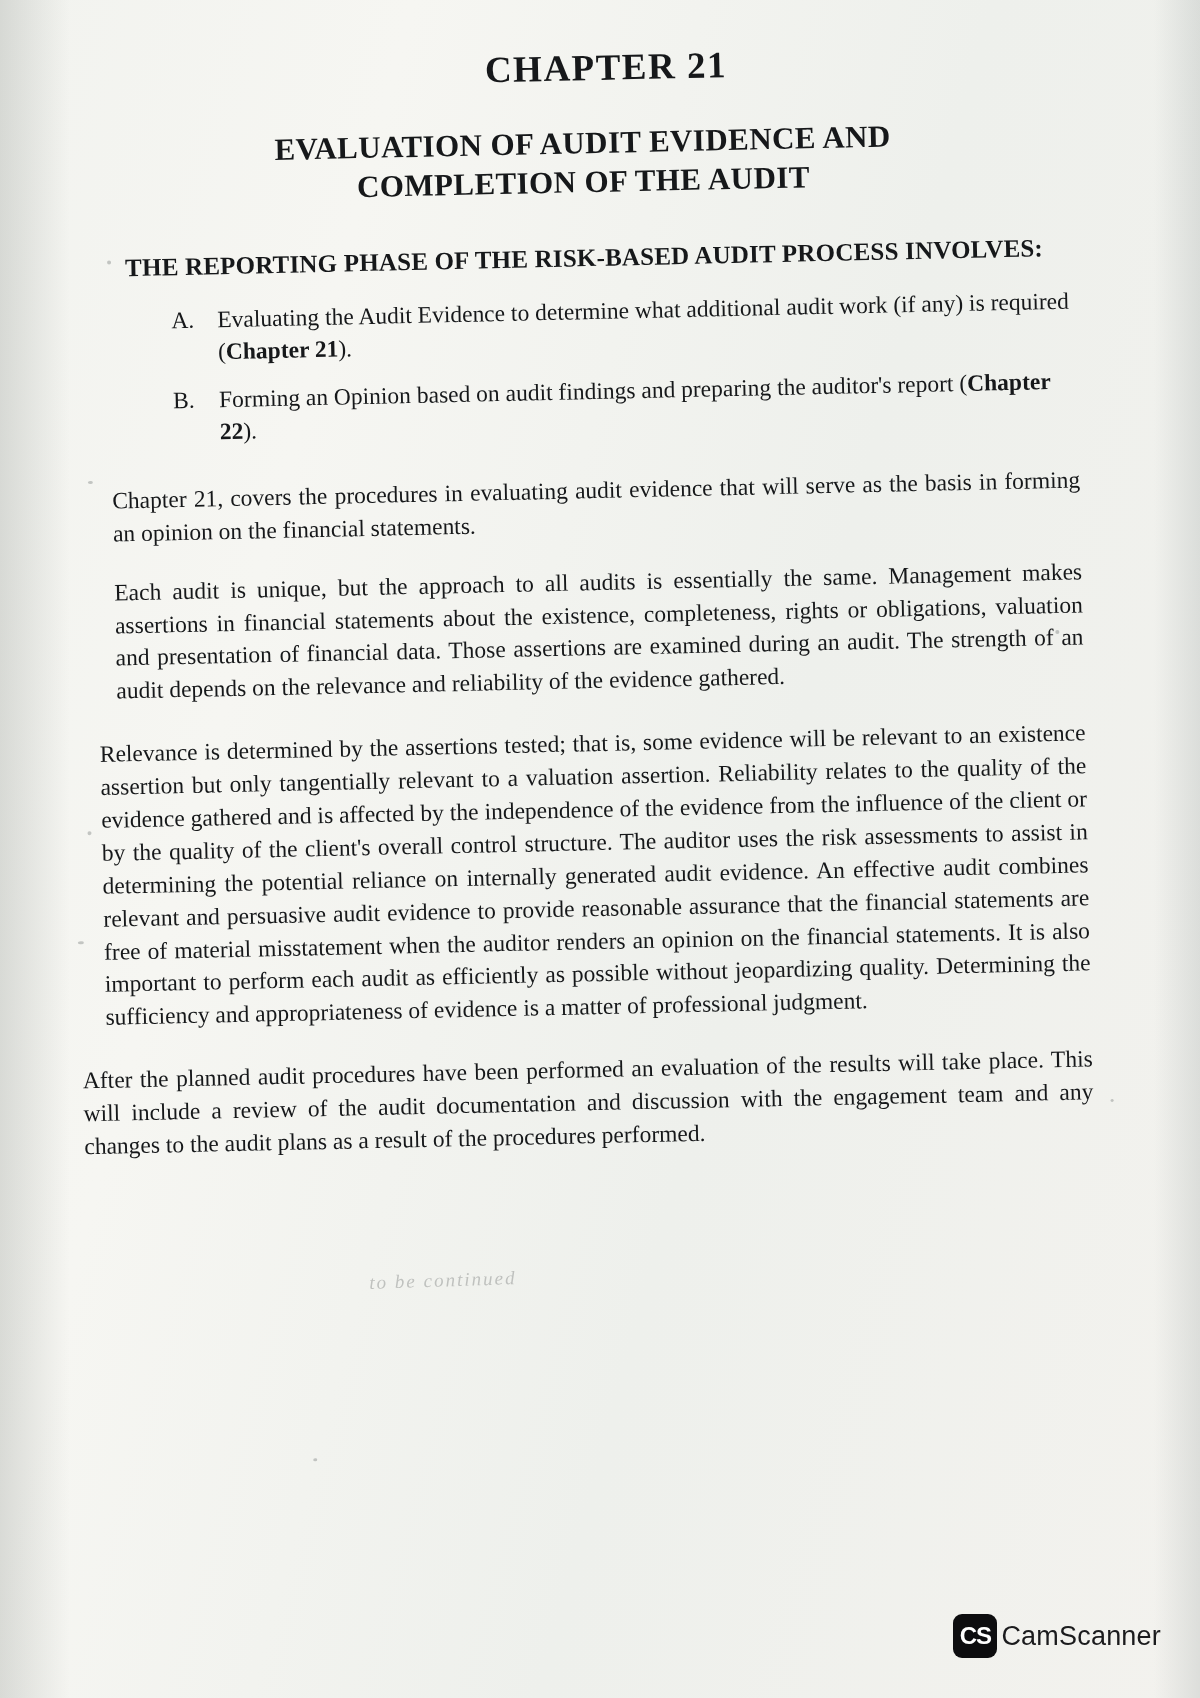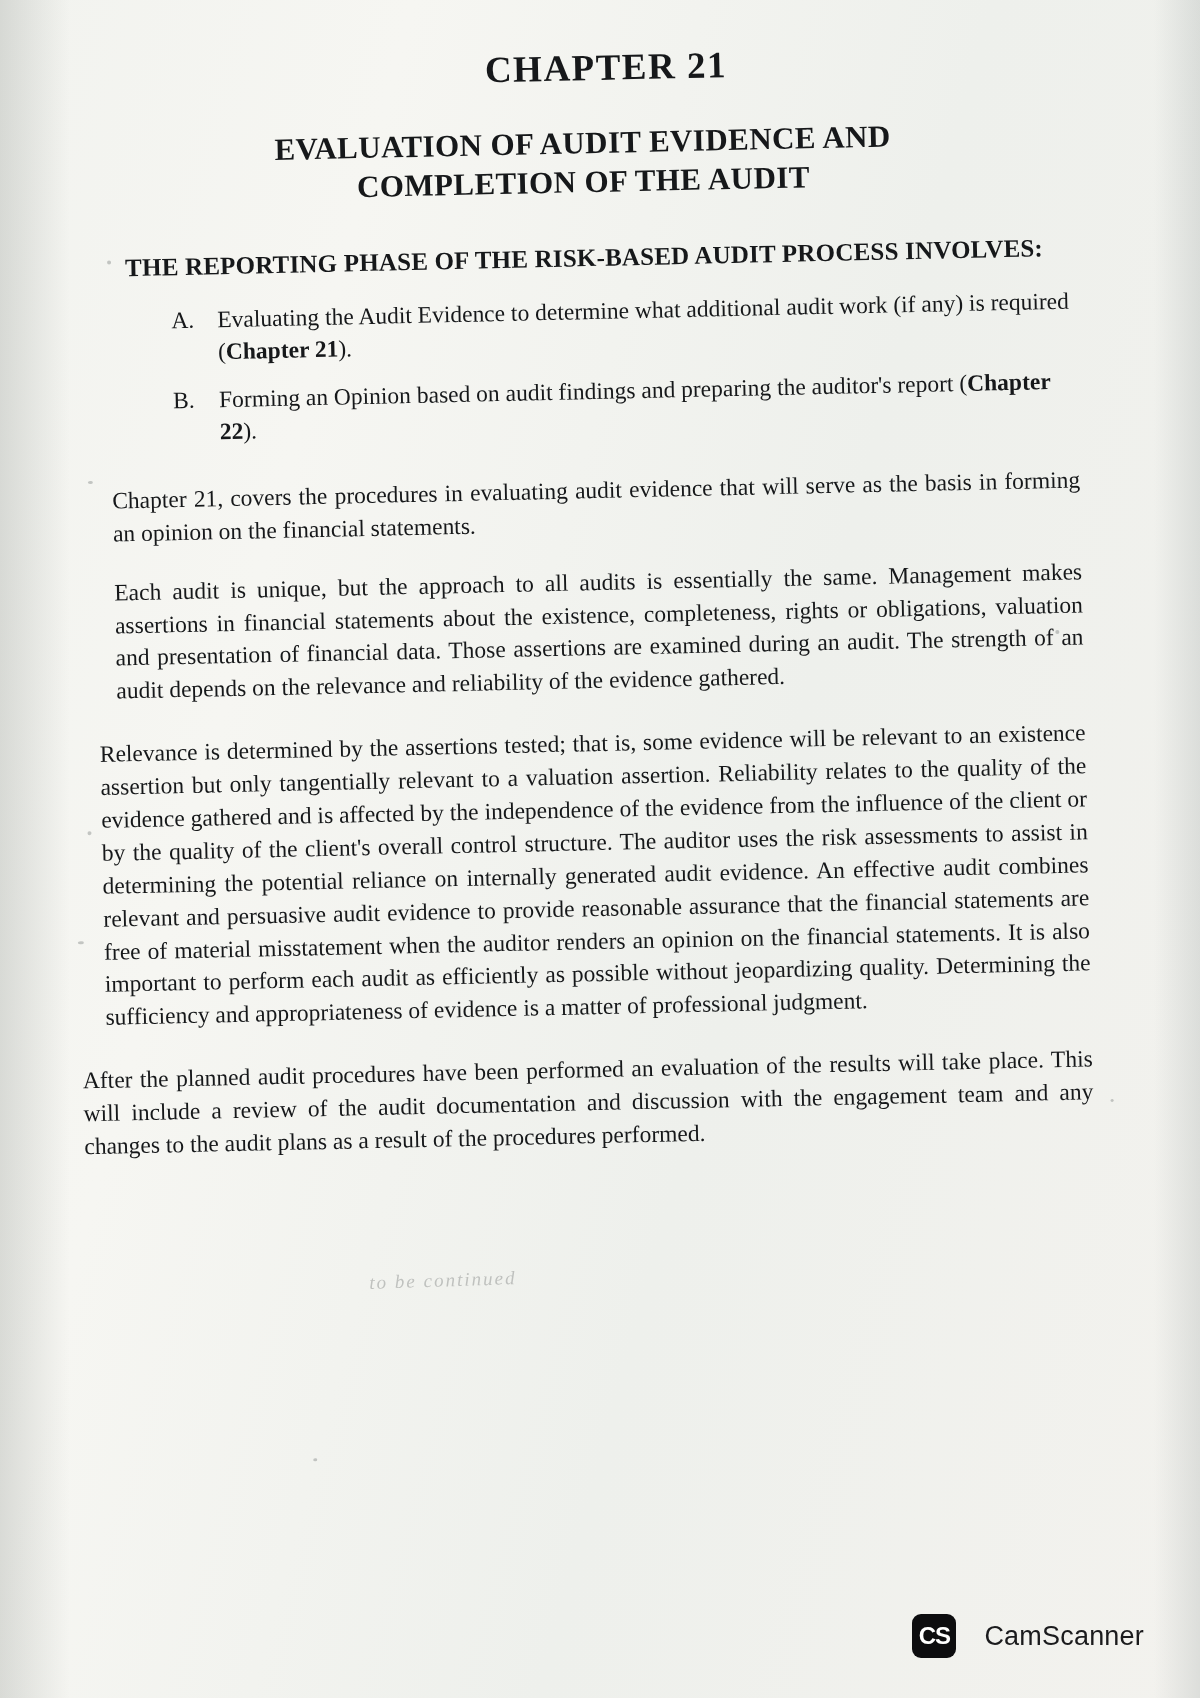--- a/index.html
+++ b/index.html
@@ -141,25 +141,25 @@
   
   .speck {
     position: absolute;
     background: rgba(80,85,85,0.30);
     border-radius: 50%;
   }
 
   
   .watermark {
     position: absolute;
-    right: 56px;
+    right: 39px;
     bottom: 40px;
     display: flex;
     align-items: center;
-    gap: 28px;
+    gap: 4px;
   }
   .cs-badge {
     width: 44px;
     height: 44px;
     background: #0d0d0f;
     border-radius: 9px;
     color: #ffffff;
     font-family: "Liberation Sans", sans-serif;
     font-weight: bold;
     font-size: 24px;

